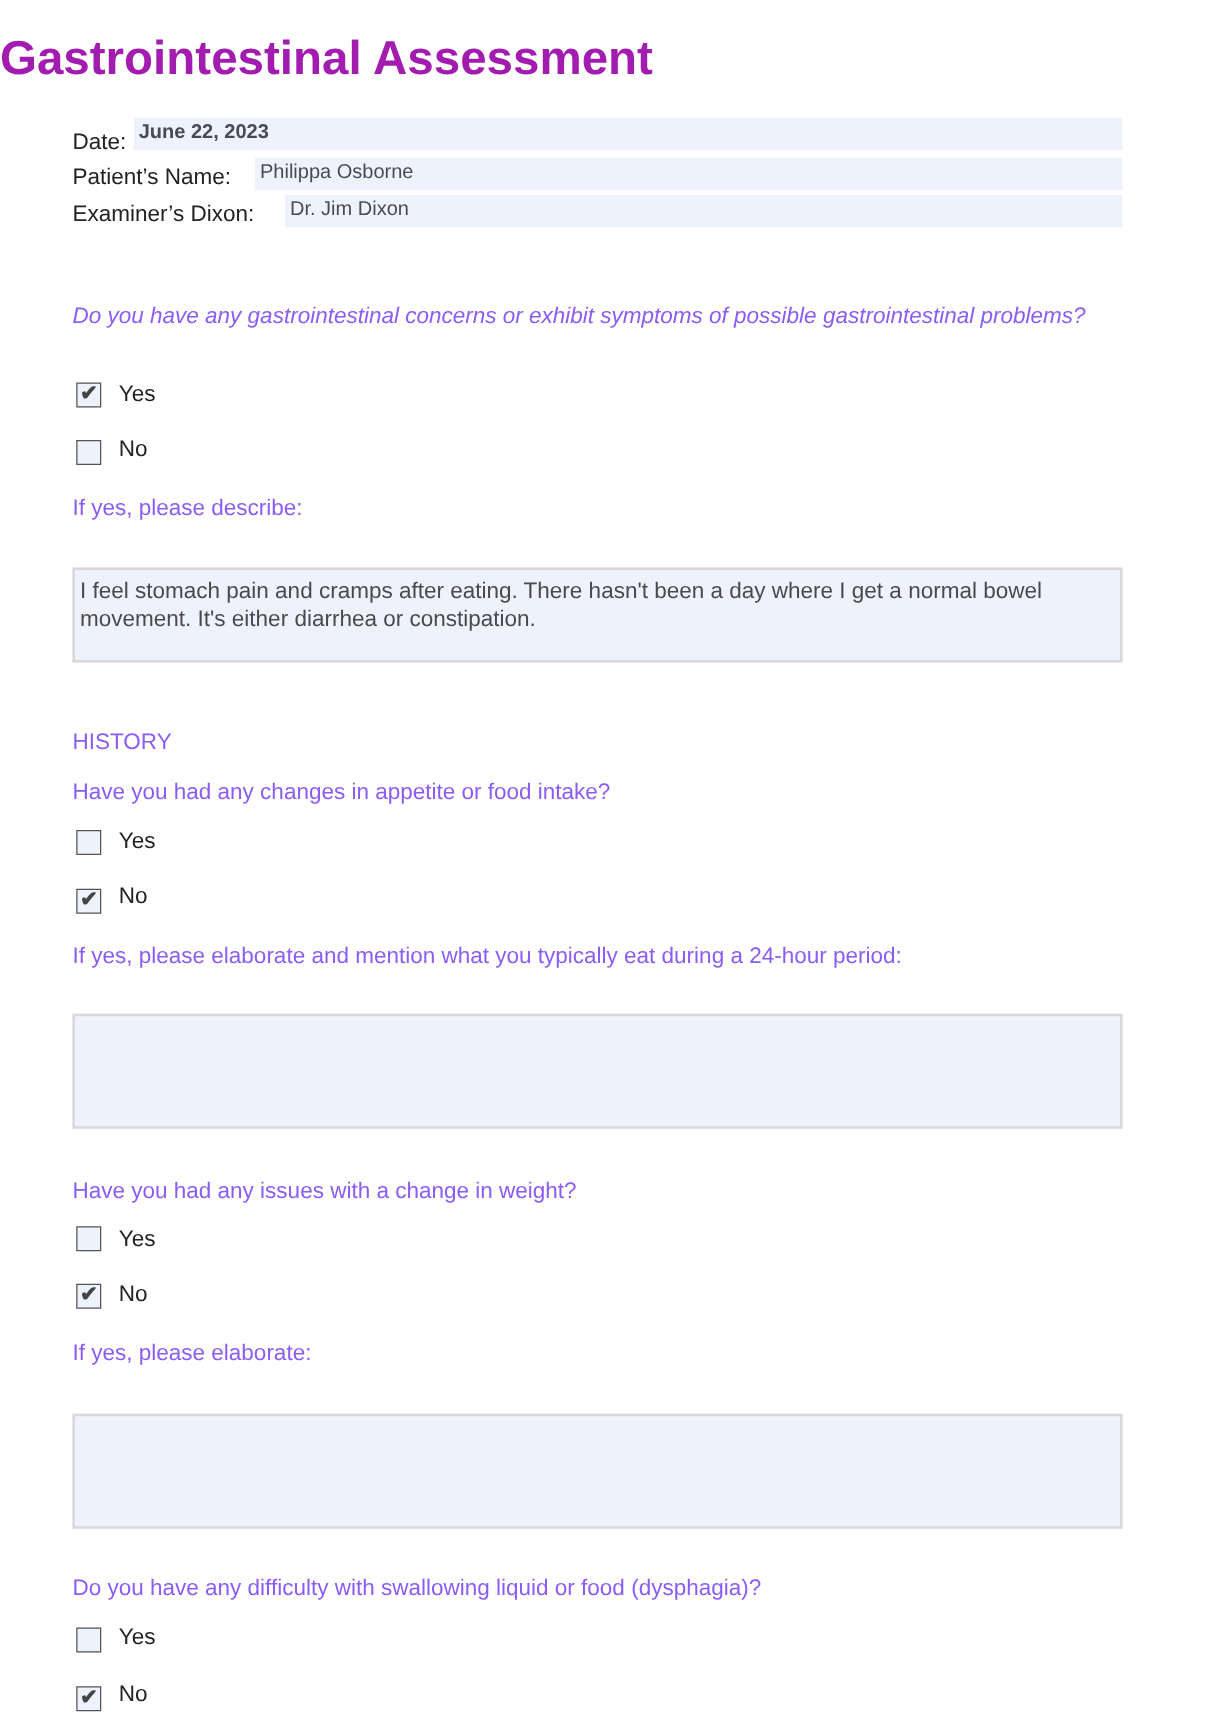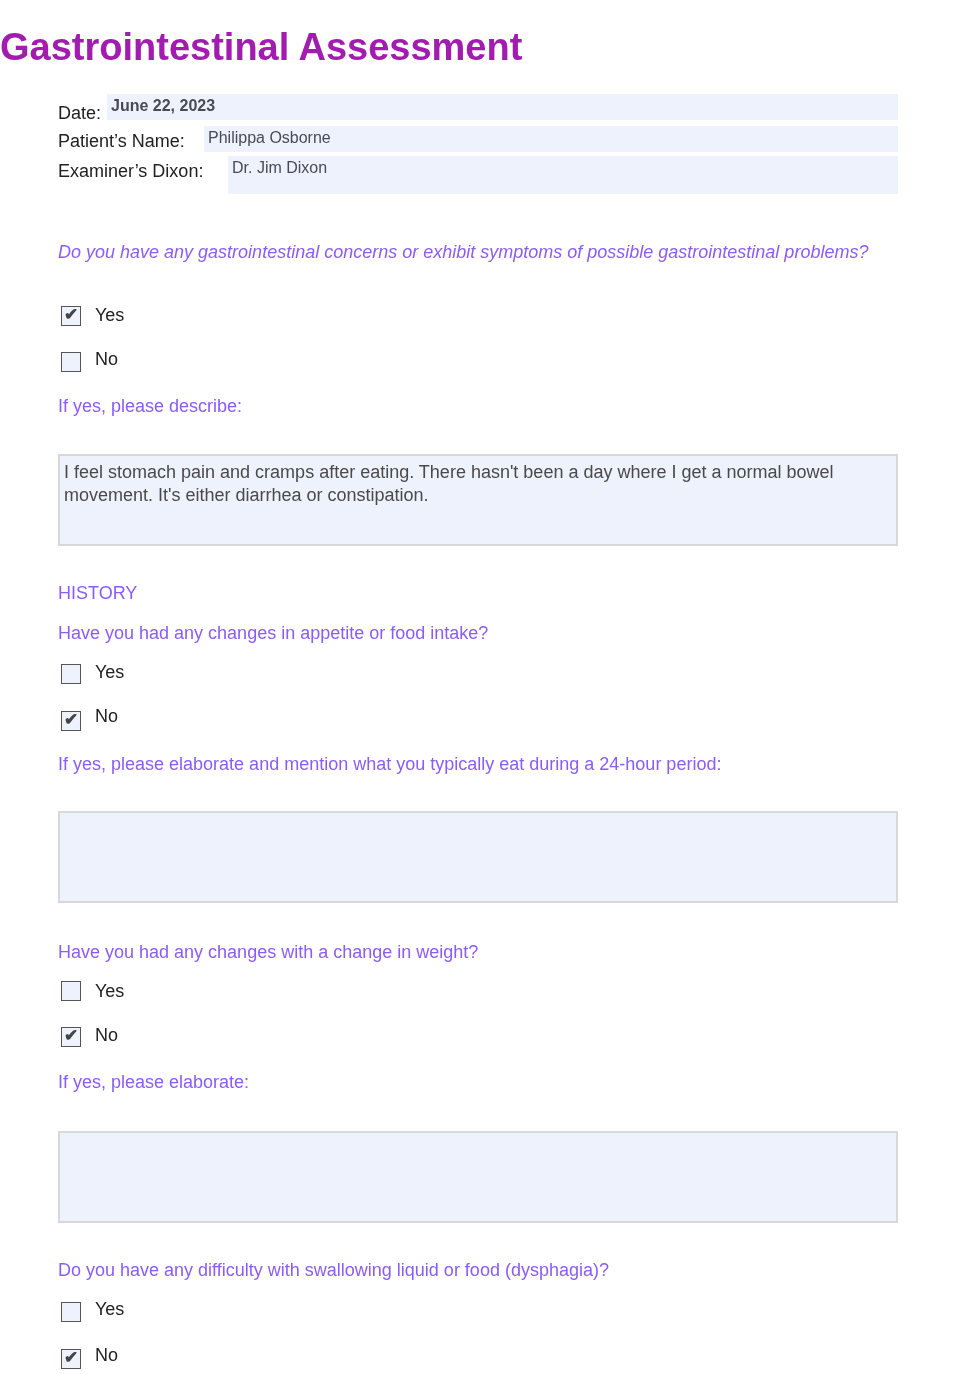--- a/index.html
+++ b/index.html
@@ -21,48 +21,48 @@
 
 <div class="abs title">Gastrointestinal Assessment</div>
 
 <span class="abs lbl" style="left:58px;top:103px;">Date:</span>
 <div class="abs field" style="left:107px;top:94px;width:791px;height:26px;font-weight:bold;">June 22, 2023</div>
 
 <span class="abs lbl" style="left:58px;top:131px;">Patient’s Name:</span>
 <div class="abs field" style="left:204px;top:126px;width:694px;height:26px;">Philippa Osborne</div>
 
 <span class="abs lbl" style="left:58px;top:161px;">Examiner’s Dixon:</span>
-<div class="abs field" style="left:228px;top:156px;width:670px;height:38px;">Dr. Jim Dixon</div>
+<div class="abs field" style="left:228px;top:156px;width:670px;height:26px;">Dr. Jim Dixon</div>
 
 <div class="abs q qi" style="left:58px;top:241px;width:840px;">Do you have any gastrointestinal concerns or exhibit symptoms of possible gastrointestinal problems?</div>
 
 <div class="abs cb" style="left:61px;top:306px;">
     <span class="chk">✔</span>
   </div>
 <span class="abs opt" style="left:95px;top:305px;">Yes</span>
 <div class="abs cb" style="left:61px;top:352px;"></div>
 <span class="abs opt" style="left:95px;top:349px;">No</span>
 
 <span class="abs q" style="left:58px;top:396px;">If yes, please describe:</span>
-<div class="abs tbox" style="left:58px;top:454px;width:840px;height:92px;">I feel stomach pain and cramps after eating. There hasn't been a day where I get a normal bowel movement. It's either diarrhea or constipation.</div>
+<div class="abs tbox" style="left:58px;top:454px;width:840px;height:76px;">I feel stomach pain and cramps after eating. There hasn't been a day where I get a normal bowel movement. It's either diarrhea or constipation.</div>
 
 <span class="abs q" style="left:58px;top:583px;">HISTORY</span>
 
 <span class="abs q" style="left:58px;top:623px;">Have you had any changes in appetite or food intake?</span>
 <div class="abs cb" style="left:61px;top:664px;"></div>
 <span class="abs opt" style="left:95px;top:662px;">Yes</span>
 <div class="abs cb" style="left:61px;top:711px;">
     <span class="chk">✔</span>
   </div>
 <span class="abs opt" style="left:95px;top:706px;">No</span>
 
 <span class="abs q" style="left:58px;top:754px;">If yes, please elaborate and mention what you typically eat during a 24-hour period:</span>
 <div class="abs tbox" style="left:58px;top:811px;width:840px;height:92px;"></div>
 
-<span class="abs q" style="left:58px;top:942px;">Have you had any changes with a change in weight?</span>
+<span class="abs q" style="left:58px;top:942px;">Have you had any issues with a change in weight?</span>
 <div class="abs cb" style="left:61px;top:981px;"></div>
 <span class="abs opt" style="left:95px;top:981px;">Yes</span>
 <div class="abs cb" style="left:61px;top:1027px;">
     <span class="chk">✔</span>
   </div>
 <span class="abs opt" style="left:95px;top:1025px;">No</span>
 
 <span class="abs q" style="left:58px;top:1072px;">If yes, please elaborate:</span>
 <div class="abs tbox" style="left:58px;top:1131px;width:840px;height:92px;"></div>
 

